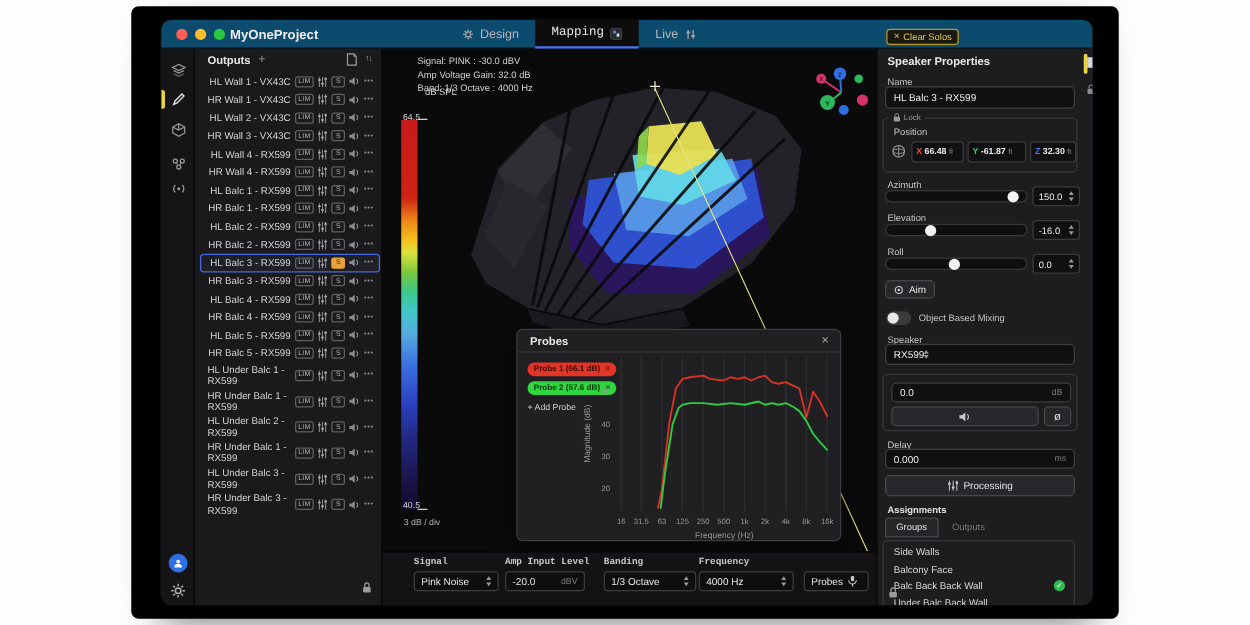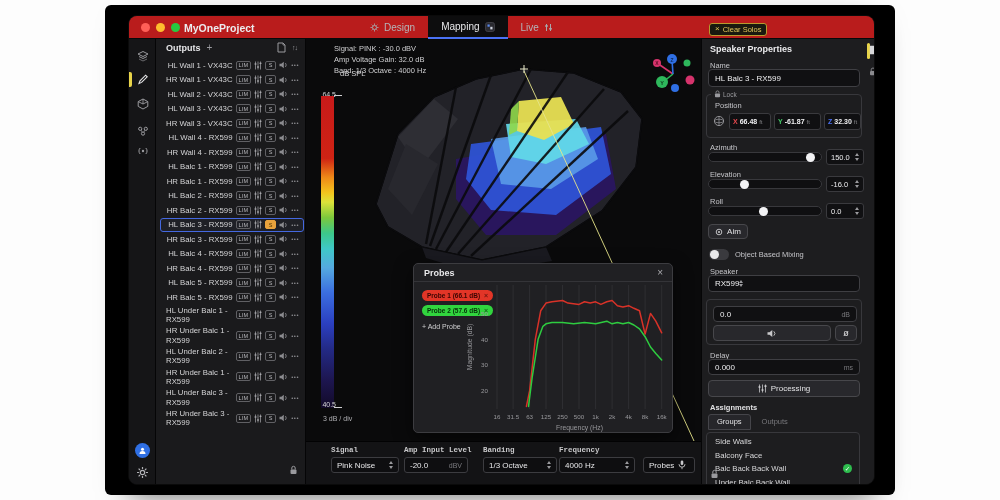--- a/index.html
+++ b/index.html
@@ -2,28 +2,28 @@
 <html><head>
 <meta charset="utf-8">
 <style>
   * { margin:0; padding:0; box-sizing:border-box; }
   html,body { width:1000px; height:500px; background:#fdfdfd; font-family:"Liberation Sans","DejaVu Sans",sans-serif; overflow:hidden; }
   .stage { position:relative; width:1000px; height:500px; }
   .backdrop { position:absolute; left:105px; top:5px; width:790px; height:490px; background:#000; border-radius:6px; }
   .window { position:absolute; left:128px; top:15px; width:747px; height:470px; background:#1c1c1e; border-radius:9px; overflow:hidden; box-shadow:0 10px 30px rgba(0,0,0,.6); border:1px solid #0a0a0a; }
 
   
-  .titlebar { position:absolute; left:0; top:0; width:100%; height:23px; background:#b91c1c; border-bottom:1px solid #09090a; }
+  .titlebar { position:absolute; left:0; top:0; width:100%; height:23px; background:#0c4a6e; border-bottom:1px solid #09090a; }
   .lights { position:absolute; left:12px; top:7px; display:flex; gap:6px; }
   .light { width:9px; height:9px; border-radius:50%; }
   .light.r { background:#ff5f57; } .light.y { background:#febc2e; } .light.g { background:#28c840; }
   .apptitle { position:absolute; left:55px; top:6px; font-size:10.5px; font-weight:bold; color:#ececee; }
   .tabs { position:absolute; left:228px; top:0; height:23px; display:flex; }
   .tab { height:23px; display:flex; align-items:center; gap:5px; padding:0 13px; font-size:10px; color:#b5b5b9; }
-  .tab.selected { background:#0d0d0e; color:#e8e8ea; border-bottom:2px solid #4a72f5; }
+  .tab.selected { background:#0d0d0e; color:#e8e8ea; border-bottom:2px solid #4a72f5;font-family:Liberation Mono, monospace; }
   .tab-ico { display:inline-flex; }
   .clear-solos { position:absolute; left:580px; top:6.5px; height:13px; display:flex; align-items:center; gap:3px; padding:0 5px; background:#19190f; border:1px solid #b89a2e; border-radius:3px; font-size:7.5px; color:#e3c65a; }
   .clear-solos .x { font-size:8px; line-height:1; }
 
   
   .rail { position:absolute; left:0; top:23px; width:27px; height:447px; background:#151517; border-right:1px solid #050506; }
   .rail-ico { position:absolute; left:7px; width:14px; height:14px; display:flex; align-items:center; justify-content:center; }
   .rail-active-bar { position:absolute; left:0; width:2.5px; height:15px; background:#e8d44a; border-radius:0 2px 2px 0; }
 
   
@@ -275,38 +275,20 @@
             <span class="chip s">S</span>
             <span>
               <svg width="9" height="8" viewBox="0 0 9 8">
                 <path d="M0.5 2.8 h1.8 L4.8 0.8 v6.4 L2.3 5.2 H0.5 z" fill="#8a8a8e"></path>
                 <path d="M6.2 2 a2.6 2.6 0 0 1 0 4" fill="none" stroke="#8a8a8e" stroke-width="0.9"></path>
               </svg>
             </span>
             <span class="dots">•••</span>
           </div>
           <div class="spk-row">
-            <span class="spk-name">HL Wall 3 - VX43C</span>
-            <span class="chip">LIM</span>
-            <span>
-              <svg width="8" height="9" viewBox="0 0 8 9">
-                <path d="M1.5 0.5 v8 M4 0.5 v8 M6.5 0.5 v8" stroke="#8a8a8e" stroke-width="0.9"></path>
-                <path d="M0.5 3 h2 M3 6 h2 M5.5 2.2 h2" stroke="#b8b8bc" stroke-width="1.1"></path>
-              </svg>
-            </span>
-            <span class="chip s">S</span>
-            <span>
-              <svg width="9" height="8" viewBox="0 0 9 8">
-                <path d="M0.5 2.8 h1.8 L4.8 0.8 v6.4 L2.3 5.2 H0.5 z" fill="#8a8a8e"></path>
-                <path d="M6.2 2 a2.6 2.6 0 0 1 0 4" fill="none" stroke="#8a8a8e" stroke-width="0.9"></path>
-              </svg>
-            </span>
-            <span class="dots">•••</span>
-          </div>
-          <div class="spk-row">
             <span class="spk-name">HR Wall 3 - VX43C</span>
             <span class="chip">LIM</span>
             <span>
               <svg width="8" height="9" viewBox="0 0 8 9">
                 <path d="M1.5 0.5 v8 M4 0.5 v8 M6.5 0.5 v8" stroke="#8a8a8e" stroke-width="0.9"></path>
                 <path d="M0.5 3 h2 M3 6 h2 M5.5 2.2 h2" stroke="#b8b8bc" stroke-width="1.1"></path>
               </svg>
             </span>
             <span class="chip s">S</span>
             <span>

